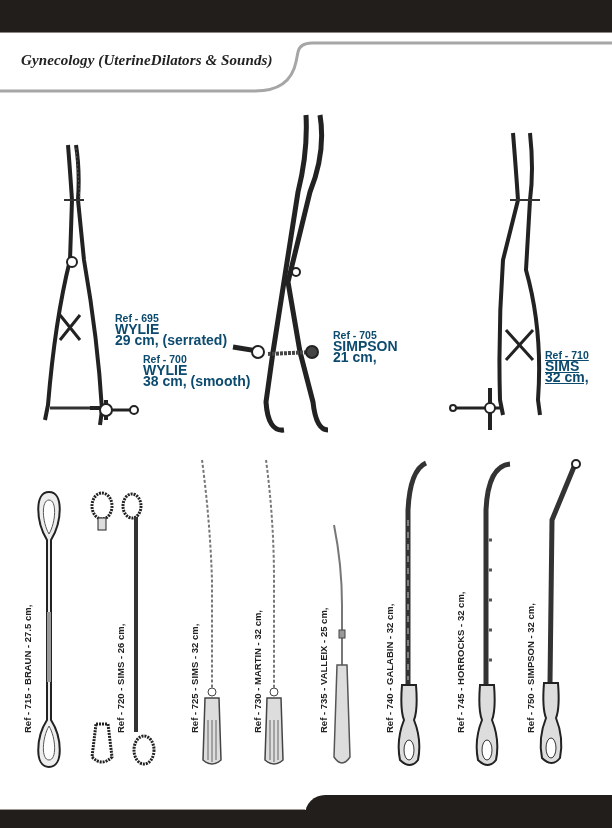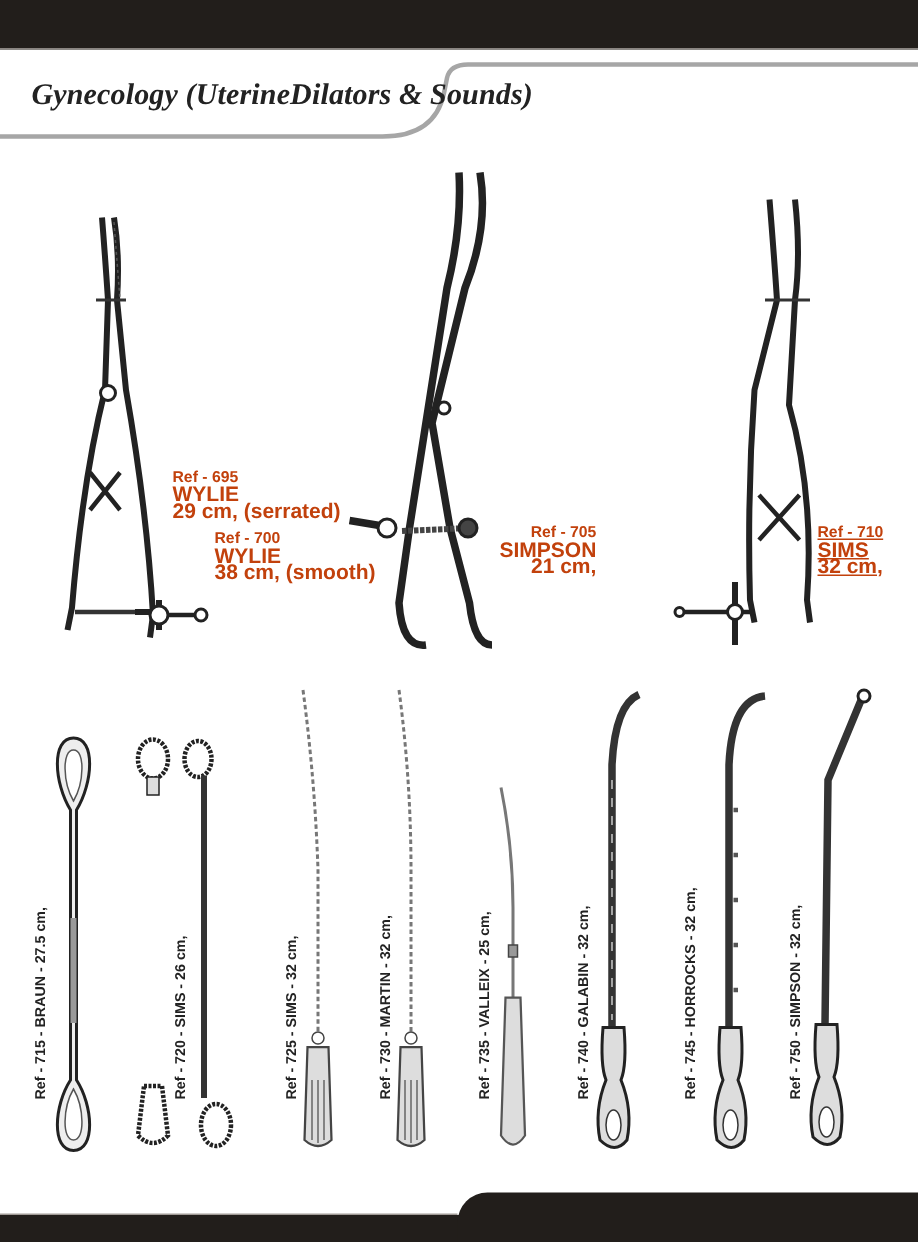--- a/index.html
+++ b/index.html
@@ -1,23 +1,23 @@
 <!DOCTYPE html>
 <html><head>
 <meta charset="utf-8">
 <style>
   html,body{margin:0;padding:0;background:#fff;}
   body{width:612px;height:828px;position:relative;overflow:hidden;font-family:"Liberation Sans",sans-serif;}
   .top-bar{position:absolute;left:0;top:0;width:612px;height:32px;background:#221e1b;border-bottom:1px solid #8a8581;}
   .title-wrap{position:absolute;left:0;top:0;width:612px;height:100px;}
-  .title{position:absolute;left:21px;top:52px;font-family:"Liberation Serif",serif;font-style:italic;font-weight:bold;font-size:20px;color:#222;letter-spacing:0.1px;white-space:nowrap;}
+  .title{position:absolute;left:21px;top:52px;font-family:"Liberation Serif",serif;font-style:italic;font-weight:bold;font-size:15px;color:#222;letter-spacing:0.1px;white-space:nowrap;}
   .bottom-bar{position:absolute;left:0;top:810px;width:612px;height:18px;background:#221e1b;}
   .bottom-tab{position:absolute;left:305px;top:795px;width:307px;height:33px;background:#221e1b;border-top-left-radius:20px;}
   .bottom-line{position:absolute;left:0;top:809px;width:305px;height:1px;background:#a09a95;}
-  .label-block{position:absolute;font-weight:bold;color:#c2410c;line-height:11px;}
+  .label-block{position:absolute;font-weight:bold;color:#0c4a6e;line-height:11px;}
   .label-block .ref{font-size:10.5px;}
   .label-block .name,.label-block .size{font-size:14px;}
   .vlabel{position:absolute;transform-origin:left top;transform:rotate(-90deg);font-size:9.5px;font-weight:bold;color:#222;white-space:nowrap;}
   svg{position:absolute;overflow:visible;}
 </style>
 </head>
 <body>
 
 <div class="top-bar"></div>
 <div class="title-wrap">
@@ -53,21 +53,21 @@
 
 <svg style="left:228px;top:112px;" width="110" height="325">
   <path d="M78 3 Q80 40 70 80 L45 240 L38 290 Q40 320 56 318" fill="none" stroke="#222" stroke-width="5"></path>
   <path d="M92 3 Q98 40 82 80 L60 170 L72 240 L85 290 Q88 318 100 318" fill="none" stroke="#222" stroke-width="5"></path>
   <circle cx="68" cy="160" r="4" fill="#fff" stroke="#222" stroke-width="2"></circle>
   <path d="M5 235 L35 240" stroke="#222" stroke-width="5"></path>
   <circle cx="30" cy="240" r="6" fill="#fff" stroke="#222" stroke-width="2"></circle>
   <path d="M40 242 L85 240" stroke="#444" stroke-width="4" stroke-dasharray="3 1"></path>
   <circle cx="84" cy="240" r="6" fill="#444" stroke="#222" stroke-width="2"></circle>
 </svg>
-<div class="label-block" style="left:333px;top:350px;text-align:right;">
+<div class="label-block" style="left:333px;top:330px;">
   <div class="ref">Ref - 705</div>
   <div class="name">SIMPSON</div>
   <div class="size">21 cm,</div>
 </div>
 
 <svg style="left:448px;top:130px;" width="100" height="305">
   <path d="M65 3 Q68 40 70 70 L55 130 Q50 200 52 270 L55 285" fill="none" stroke="#222" stroke-width="4"></path>
   <path d="M82 3 Q86 40 82 70 L78 140 Q95 200 90 270 L92 285" fill="none" stroke="#222" stroke-width="4"></path>
   <line x1="62" y1="70" x2="92" y2="70" stroke="#333" stroke-width="2"></line>
   <path d="M58 200 L85 230 M85 200 L58 230" stroke="#222" stroke-width="3"></path>

